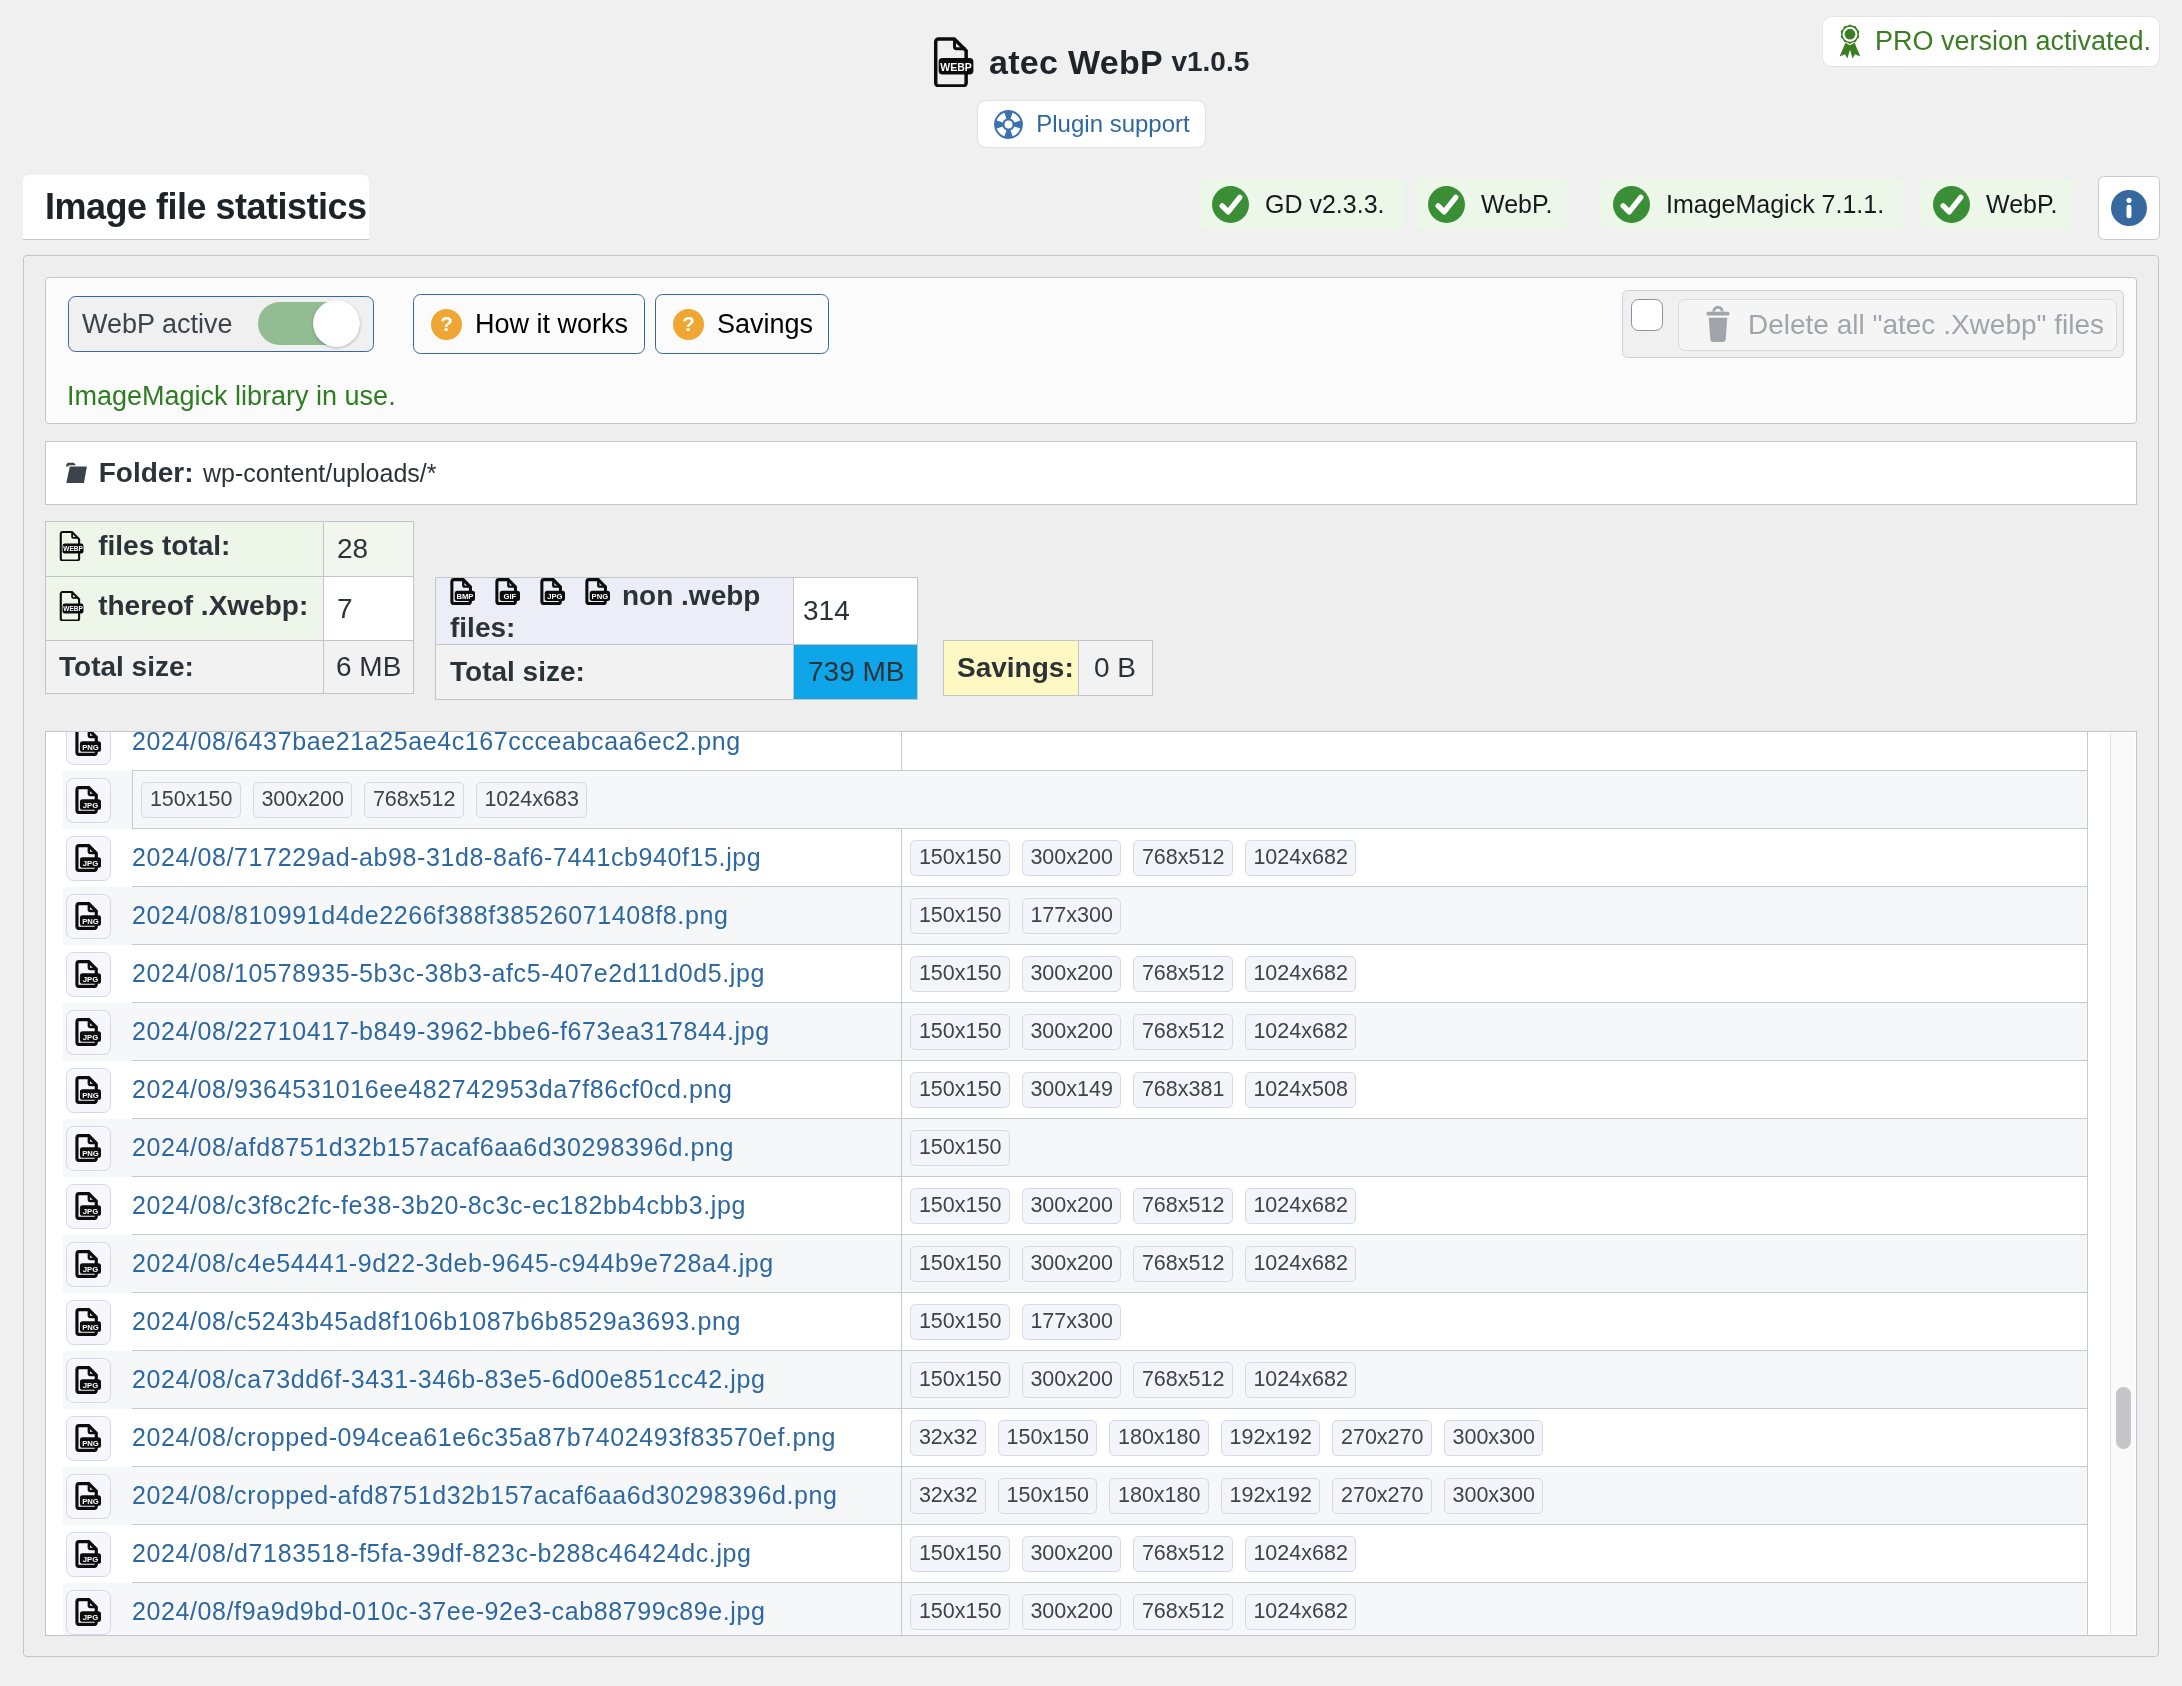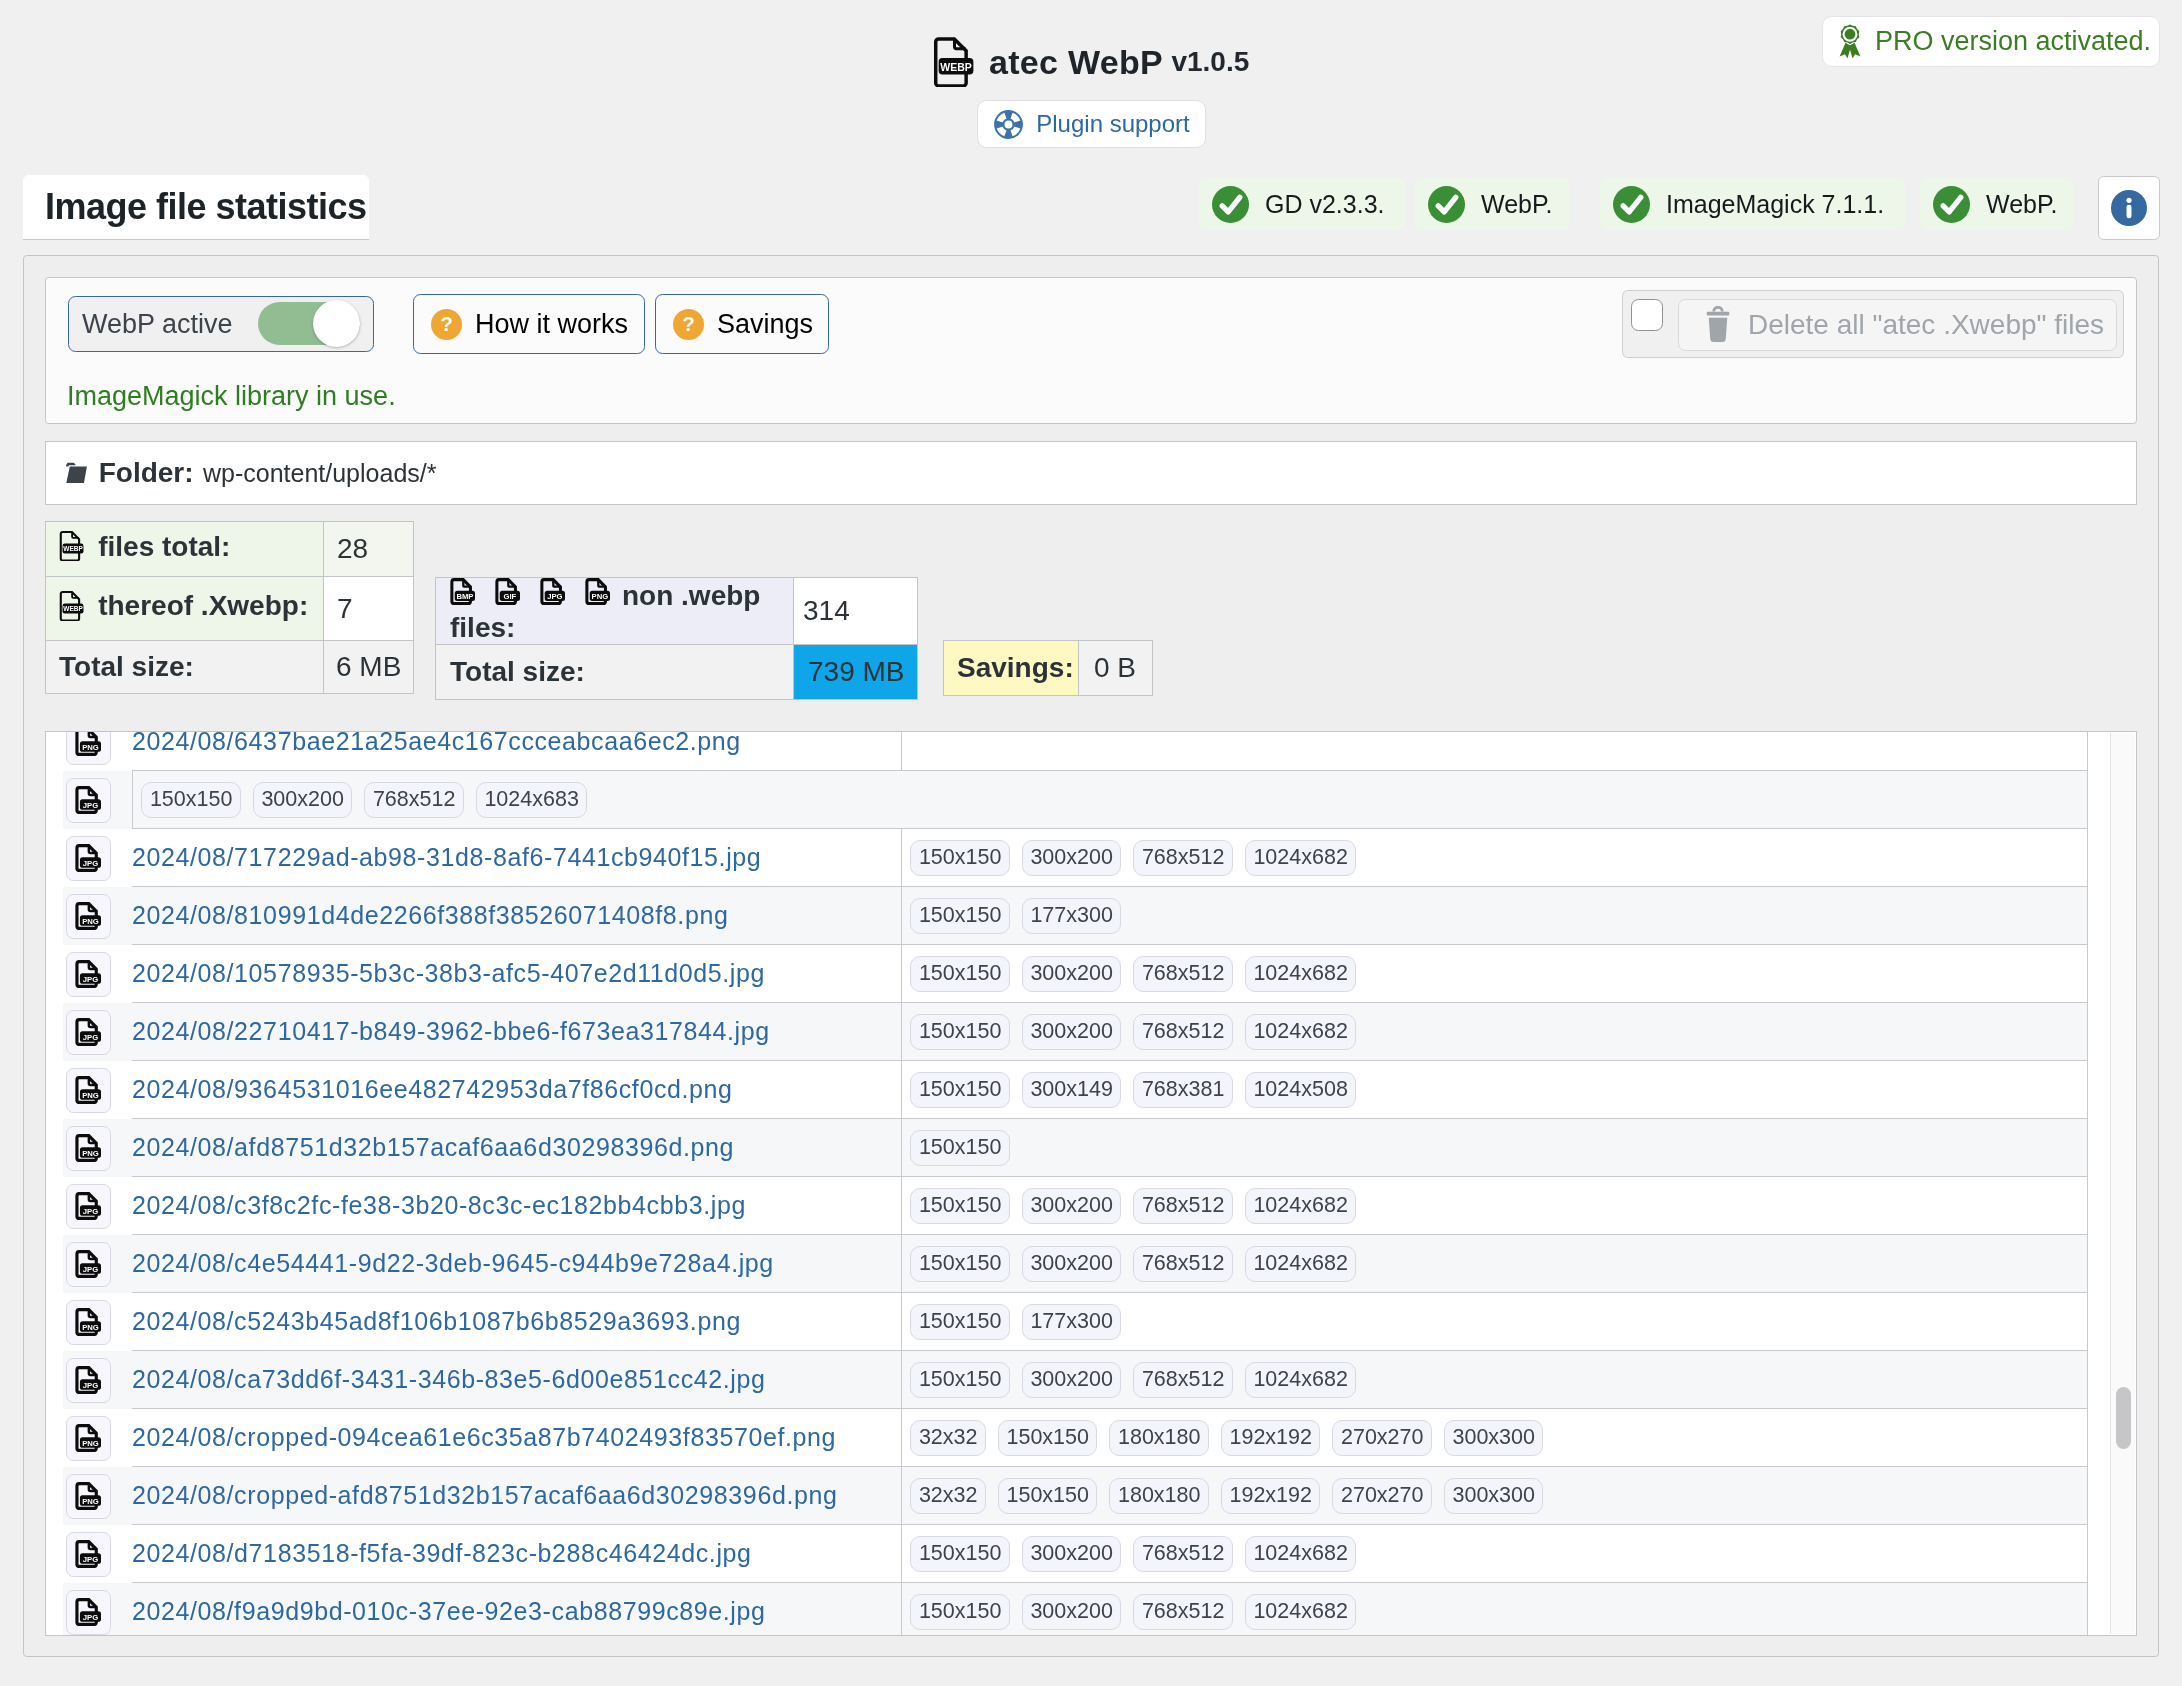--- a/index.html
+++ b/index.html
@@ -44,21 +44,21 @@
 
 #panel{position:absolute;left:45px;top:731px;width:2092px;height:905px;background:#fff;border:1.9px solid #c4c5c8;overflow:hidden}
 #tbl{position:absolute;left:17px;top:-19px;width:2025px}
 .frow{display:flex;height:58px;background:#fff}
 .row-alt{background:#f6f7f8}
 .c-icon{width:69px;flex:none;display:flex;align-items:center;padding-left:2.8px}
 .icobox{width:45px;height:45px;background:#f6f6fc;border:1.9px solid #d8d8e2;border-radius:7.5px;display:flex;align-items:center;justify-content:center}
 .c-name{width:769px;flex:none;display:flex;align-items:center;border-bottom:1.9px solid #c9cacd}
 .fname{font-size:25px;letter-spacing:0.6px;color:#2e68a0}
 .c-chips{flex:1;display:flex;align-items:center;border-bottom:1.9px solid #c9cacd;border-left:1.9px solid #c9cacd;border-right:1.9px solid #c9cacd;padding-left:8.4px;gap:12px}
-.chip{height:36px;background:#f4f4fb;border:1.9px solid #d9d9e4;border-radius:10px;font-size:21.5px;color:#3c434a;display:inline-flex;align-items:center;padding:0 7.5px;flex:none}
+.chip{height:36px;background:#f4f4fb;border:1.9px solid #d9d9e4;border-radius:5px;font-size:21.5px;color:#3c434a;display:inline-flex;align-items:center;padding:0 7.5px;flex:none}
 
 #sbtrack{position:absolute;left:2110px;top:733px;width:25px;height:901px;background:#fafafa;border-left:1.9px solid #e4e4e6}
 #sbthumb{position:absolute;left:2116px;top:1387px;width:15px;height:62px;background:#c6c6c9;border-radius:7.5px}
 </style></head>
 <body>
 <div id="title">
     <svg width="46" height="50" viewBox="0 0 49 53" fill="none">
 <path d="M6 1.9 H22.7 L35.3 14.5 V48.9 A3.1 3.1 0 0 1 32.2 52 H6 A3.1 3.1 0 0 1 2.9 48.9 V5 A3.1 3.1 0 0 1 6 1.9 Z" stroke="#0c0c0d" stroke-width="3.7"></path>
 <path d="M22.9 2.3 V10.3 A2 2 0 0 0 24.9 12.3 H34.7" stroke="#0c0c0d" stroke-width="3.2"></path>
 <rect x="6" y="22.3" width="37" height="17.4" rx="4" fill="#0c0c0d"></rect>
@@ -162,21 +162,21 @@
 <path d="M1.2 3.2 L2.8 0.8 H9.5 L11.5 3.2 V4.8 H1.2 Z" fill="#3c434a"></path>
 <path d="M4.6 4.2 H24.2 L20.8 23.2 H0.6 Z" fill="#3c434a" stroke="#fff" stroke-width="1.3"></path>
 </svg>
     <span class="b">Folder:</span>
     <span class="r" style="margin-left:-0.9px">wp-content/uploads/*</span>
   </div>
 
 <table class="stbl" style="left:45px;top:521px">
 <tbody>
       <tr style="height:55px">
-        <td class="lab" style="width:278px;background:#eef6ea;padding-left:13px"><span style="display:inline-flex;align-items:flex-start;gap:11.2px"><svg width="28" height="30" viewBox="0 0 49 53" fill="none" style="font-size:30px">
+        <td class="lab" style="width:278px;background:#eef6ea;padding-left:13px"><span style="display:inline-flex;align-items:center;gap:11.2px"><svg width="28" height="30" viewBox="0 0 49 53" fill="none" style="font-size:30px">
 <path d="M6 1.9 H22.7 L35.3 14.5 V48.9 A3.1 3.1 0 0 1 32.2 52 H6 A3.1 3.1 0 0 1 2.9 48.9 V5 A3.1 3.1 0 0 1 6 1.9 Z" stroke="#0c0c0d" stroke-width="3.7"></path>
 <path d="M22.9 2.3 V10.3 A2 2 0 0 0 24.9 12.3 H34.7" stroke="#0c0c0d" stroke-width="3.2"></path>
 <rect x="6" y="22.3" width="37" height="17.4" rx="4" fill="#0c0c0d"></rect>
 <text x="24.5" y="35.6" fill="#fff" font-family="Liberation Sans, sans-serif" font-size="11.5" font-weight="bold" text-anchor="middle">WEBP</text>
 </svg> files total:</span></td>
         <td style="width:90px;background:#f2f6ee;padding-left:13px">28</td>
       </tr>
 <tr style="height:64px">
         <td class="lab" style="background:#eef6ea;padding-left:13px"><span style="display:inline-flex;align-items:center;gap:11.2px"><svg width="28" height="30" viewBox="0 0 49 53" fill="none" style="font-size:30px">
 <path d="M6 1.9 H22.7 L35.3 14.5 V48.9 A3.1 3.1 0 0 1 32.2 52 H6 A3.1 3.1 0 0 1 2.9 48.9 V5 A3.1 3.1 0 0 1 6 1.9 Z" stroke="#0c0c0d" stroke-width="3.7"></path>

